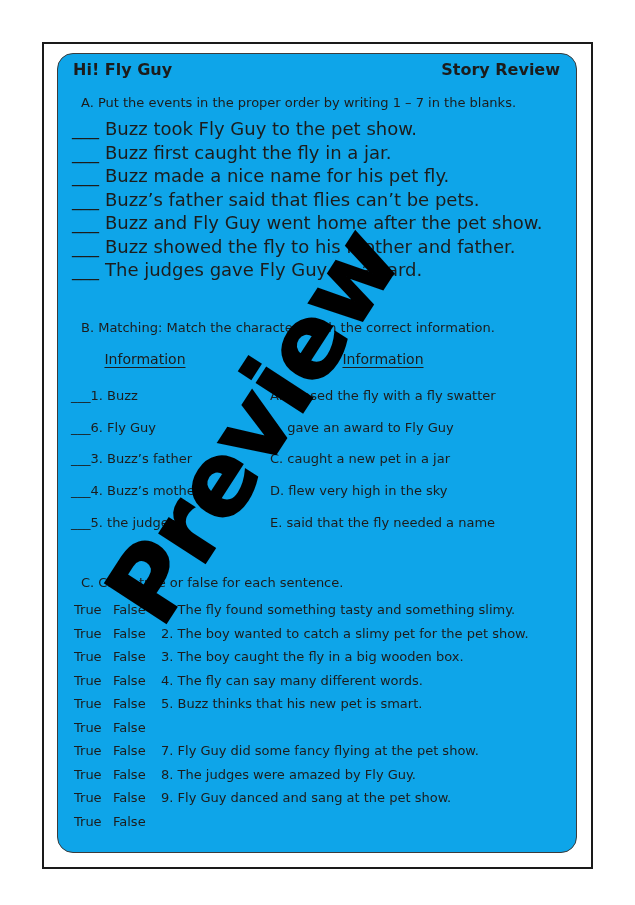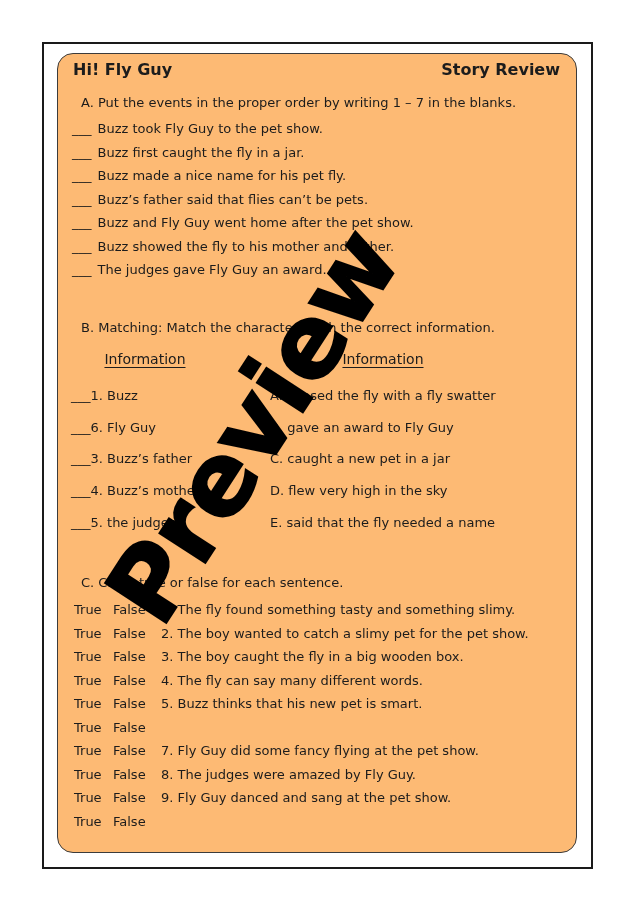--- a/index.html
+++ b/index.html
@@ -7,29 +7,29 @@
     position:relative;width:635px;height:905px;background:#ffffff;
     font-family:"DejaVu Sans","Liberation Sans",sans-serif;
     color:#1c1c1c;overflow:hidden;
   }
   .outer-border{
     position:absolute;left:42px;top:42px;width:547px;height:823px;
     border:2px solid #1a1a1a;background:#ffffff;
   }
   .card{
     position:absolute;left:57px;top:53px;width:518px;height:798px;
-    border:1px solid #3b3b3b;border-radius:16px;background:#fdba74;
+    border:1px solid #3b3b3b;border-radius:16px;background:#0ea5e9;
   }
   .hdr{
     position:absolute;top:6px;left:15px;right:16px;
     display:flex;justify-content:space-between;
     font-size:16px;font-weight:bold;line-height:19px;
   }
   .prompt{position:absolute;left:23px;font-size:13px;line-height:16px;white-space:nowrap;}
-  .a-item{position:absolute;left:14px;font-size:13px;line-height:16px;white-space:nowrap;}
+  .a-item{position:absolute;left:14px;font-size:18px;line-height:16px;white-space:nowrap;}
   .a-item .txt{margin-left:6px;}
   .blank{letter-spacing:0;}
   .col-head{
     position:absolute;top:297px;font-size:14px;line-height:17px;
     text-align:center;text-decoration:underline;text-underline-offset:3px;
   }
   .col-head.left{left:27px;width:120px;}
   .col-head.right{left:255px;width:140px;}
   .m-left{position:absolute;left:13px;font-size:13px;line-height:16px;white-space:nowrap;}
   .m-right{position:absolute;left:212px;font-size:13px;line-height:16px;white-space:nowrap;}

